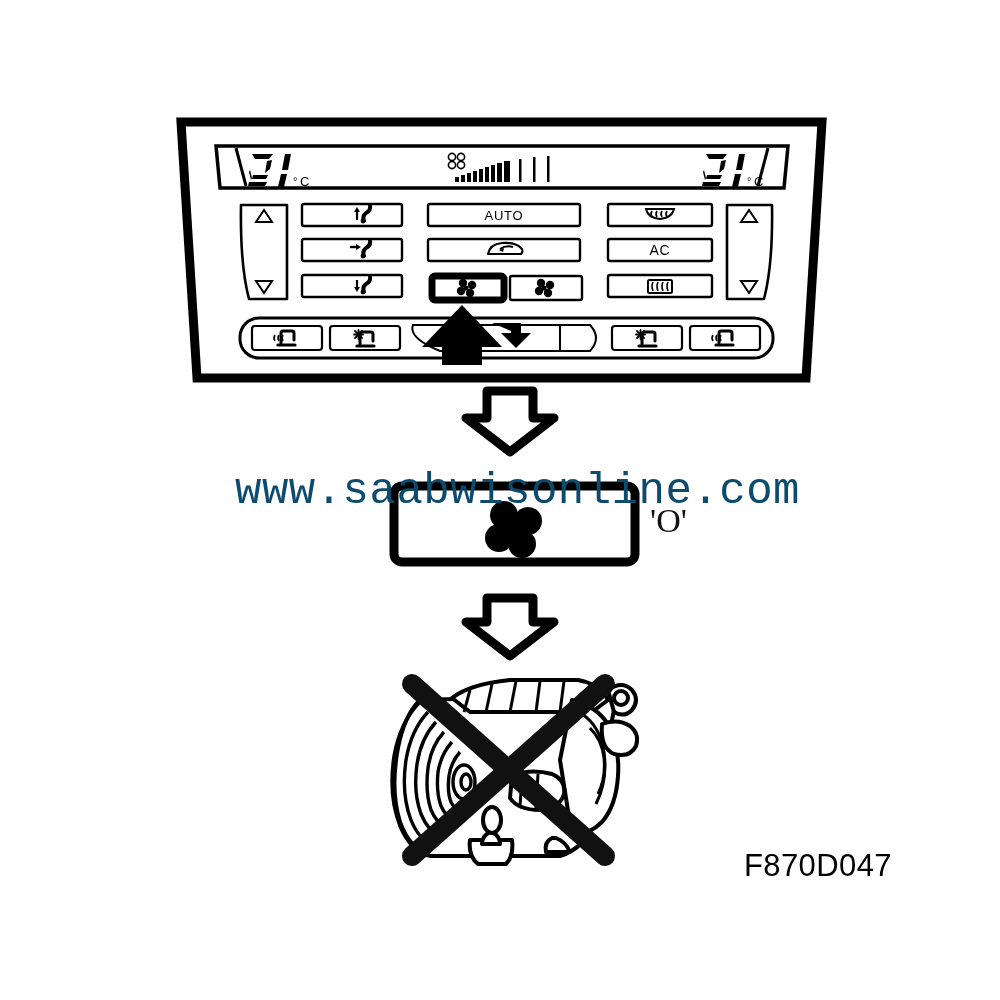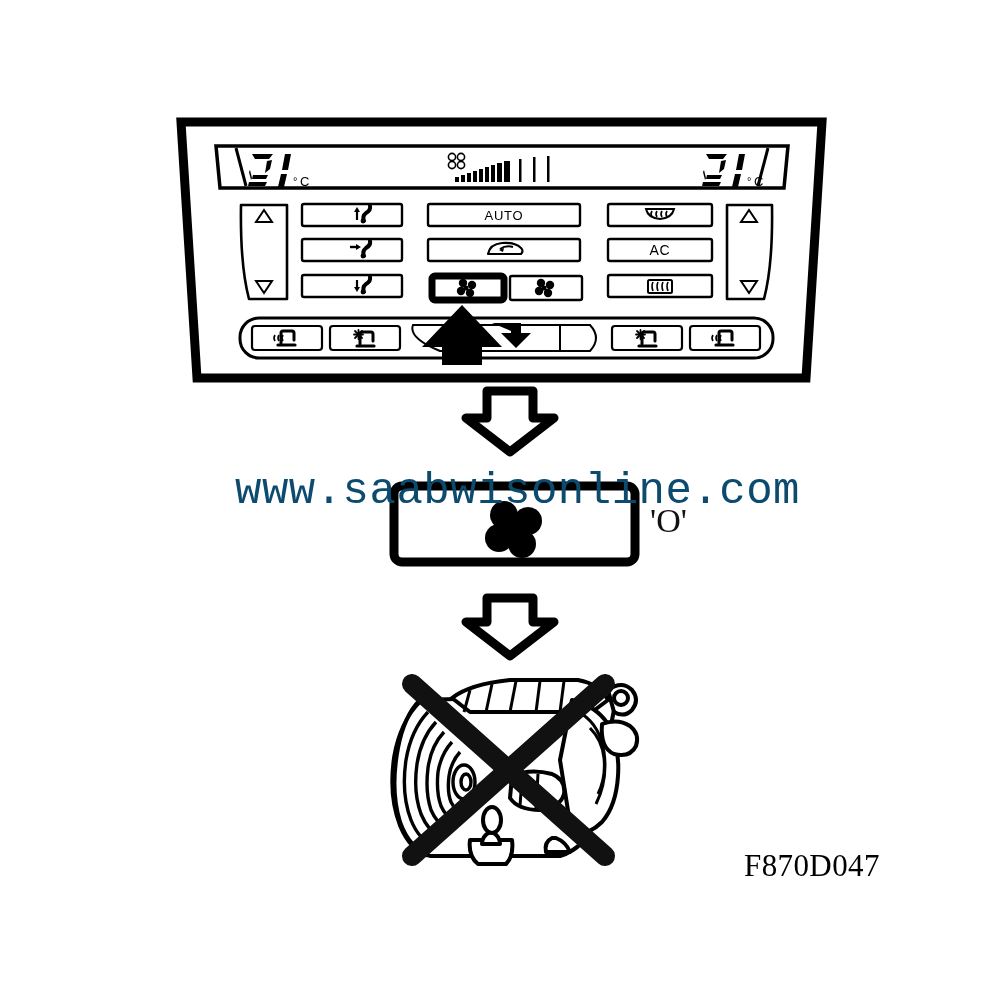--- a/index.html
+++ b/index.html
@@ -32,21 +32,21 @@
     letter-spacing: 0.5px;
     color: #0c4a6e;
     white-space: nowrap;
     user-select: none;
     pointer-events: none;
   }
   .refcode {
     position: absolute;
     left: 744px;
     top: 848px;
-    font-family: Liberation Serif, serif;
+    font-family: Liberation Sans, sans-serif;
     font-size: 31px;
     color: #000000;
     letter-spacing: 0.4px;
     white-space: nowrap;
   }
   .oflabel {
     position: absolute;
     left: 650px;
     top: 502px;
     font-family: "Liberation Serif", serif;

